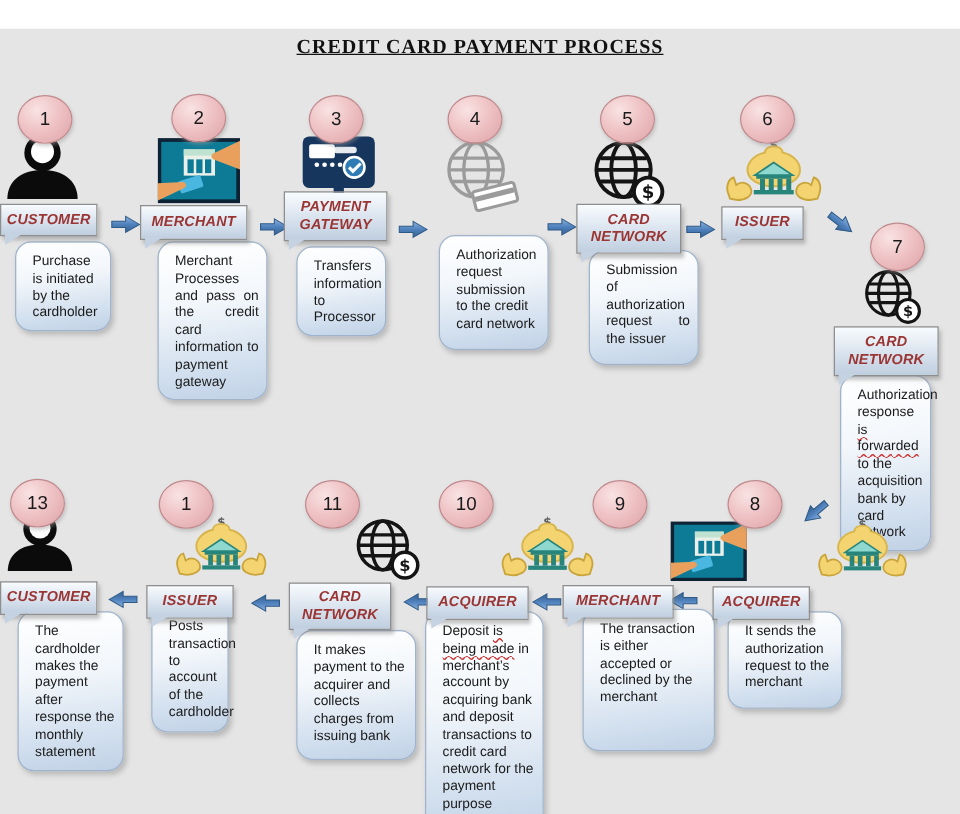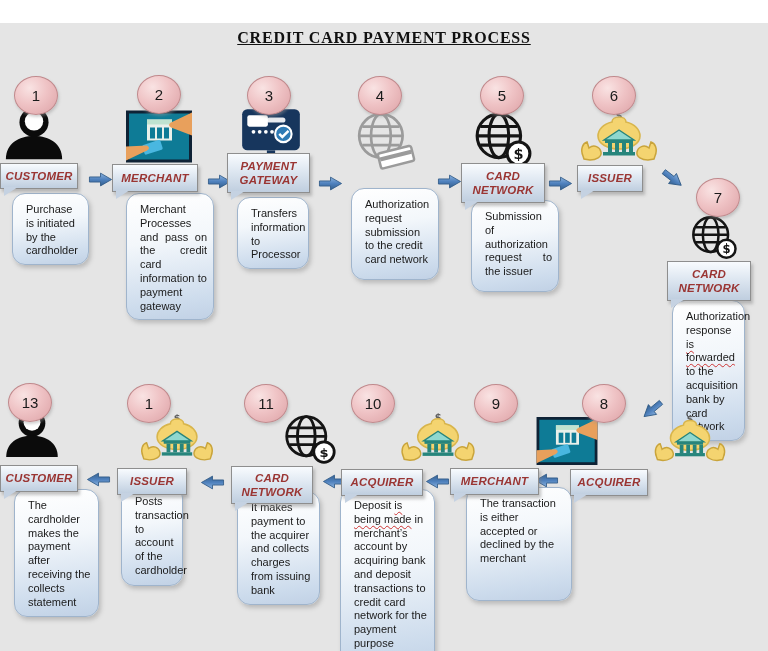--- a/index.html
+++ b/index.html
@@ -76,21 +76,21 @@
   #b1{left:12px;top:170px;width:77px;min-height:68px}
   #b2{left:126px;top:170px;width:88px;min-height:118px}
   #b3{left:237px;top:174px;width:72px;min-height:72px}
   #b4{left:351px;top:165px;width:88px;min-height:92px}
   #b5{left:471px;top:177px;width:88px;min-height:92px}
   #b6{left:577px;top:167px;width:82px;min-height:62px}
   #b7{left:672px;top:277px;width:73px;min-height:108px}
   #b8{left:582px;top:466px;width:92px;min-height:78px}
   #b9{left:466px;top:464px;width:106px;min-height:114px}
   #b10{left:340px;top:466px;width:95px;min-height:182px}
-  #b11{left:237px;top:468px;width:83px;min-height:104px}
+  #b11{left:237px;top:481px;width:96px;min-height:104px}
   #b12{left:121px;top:462px;width:62px;min-height:101px}
   #b13{left:14px;top:466px;width:85px;min-height:128px}
 
   
   #a1{left:87px;top:148px}#a2{left:206px;top:150px}#a3{left:317px;top:152px}
   #a4{left:436px;top:150px}#a5{left:547px;top:152px}
   #a6{left:659px;top:147px;transform:rotate(38deg)}
   #a7{left:639px;top:378px;transform:rotate(140deg)}
   #a8{left:533px;top:449px;transform:rotate(180deg)}
   #a9{left:424px;top:450px;transform:rotate(180deg)}
@@ -254,25 +254,26 @@
   <div class="label" id="l11">CARD NETWORK</div>
   <div class="label" id="l12">ISSUER</div>
   <div class="label" id="l13">CUSTOMER</div>
 
   <div class="bubble" id="b1"><span class="u">Purchase is initiated by the cardholder</span></div>
   <div class="bubble just" id="b2"><span>Merchant Processes and pass on the credit card information to payment gateway</span></div>
   <div class="bubble" id="b3"><span>Transfers information to Processor</span></div>
   <div class="bubble" id="b4"><span>Authorization request submission to the credit card network</span></div>
   <div class="bubble just" id="b5"><span>Submission of authorization request to the issuer</span></div>
   <div class="bubble" id="b7"><span>Authorization response </span><span class="squiggle">is forwarded</span><span> to the acquisition bank by card network</span></div>
+  <div class="bubble" id="b8"><span>It sends the authorization request to the merchant</span></div>
   <div class="bubble" id="b9"><span>The transaction is either accepted or declined by the merchant</span></div>
   <div class="bubble" id="b10"><span>Deposit </span><span class="squiggle">is being made</span><span> in merchant’s account by acquiring bank and deposit transactions to credit card network for the payment purpose</span></div>
   <div class="bubble" id="b11"><span>It makes payment to the acquirer and collects charges from issuing bank</span></div>
   <div class="bubble" id="b12"><span>Posts transaction to account of the cardholder</span></div>
-  <div class="bubble" id="b13"><span>The cardholder makes the payment after receiving the collects statement</span></div>
+  <div class="bubble" id="b13"><span>The cardholder makes the payment after response the monthly statement</span></div>
 
   <svg class="arrow" id="a1">
       <use href="#sym-arrow"></use>
     </svg>
   <svg class="arrow" id="a2">
       <use href="#sym-arrow"></use>
     </svg>
   <svg class="arrow" id="a3">
       <use href="#sym-arrow"></use>
     </svg>

